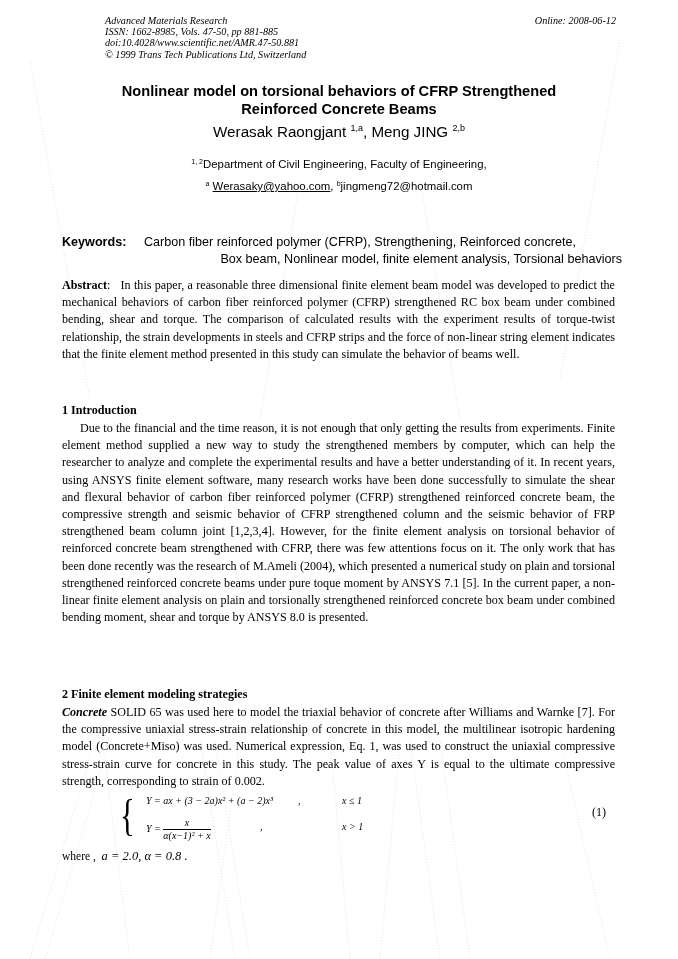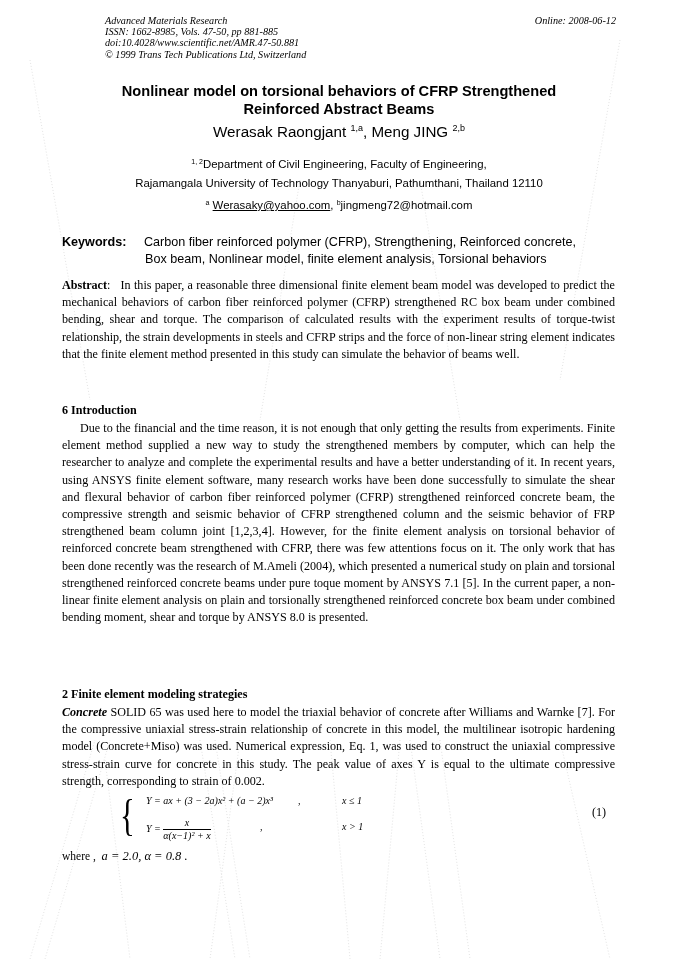--- a/index.html
+++ b/index.html
@@ -8,21 +8,21 @@
   .hdr { position: absolute; left: 62px; top: 15px; font-family: "Liberation Serif", serif; font-style: italic; font-size: 10.2px; line-height: 11.2px; margin-left: 43px; }
   .hdr-right { position: absolute; right: 62px; top: 15px; font-family: "Liberation Serif", serif; font-style: italic; font-size: 10.2px; }
   .title { position: absolute; left: 0; width: 678px; top: 82px; text-align: center; font-family: "Liberation Sans", sans-serif; font-weight: bold; font-size: 14.6px; line-height: 18px; }
   .authors { position: absolute; left: 0; width: 678px; top: 123px; text-align: center; font-family: Liberation Sans, sans-serif; font-size: 15.2px; }
   .authors sup { font-size: 9px; vertical-align: 6px; }
   .affil { position: absolute; left: 0; width: 678px; top: 152px; text-align: center; font-family: "Liberation Sans", sans-serif; font-size: 11.4px; line-height: 19px; }
   .affil sup { font-size: 7px; vertical-align: 4px; }
   .affil a { color: #000; text-decoration: underline; }
   .keywords { position: absolute; left: 62px; width: 560px; top: 226px; font-family: "Liberation Sans", sans-serif; font-size: 12.6px; line-height: 17px; }
   .keywords .kw-label { font-weight: bold; display: inline-block; width: 82px; margin-top: 8px; }
-  .keywords .kw-line2 { padding-left: 83px; }
+  .keywords .kw-line2 { padding-left: 83px; text-align: right; }
   .para { position: absolute; left: 62px; width: 553px; font-family: "Liberation Serif", serif; font-size: 12.1px; line-height: 17.2px; text-align: justify; }
   .para b { font-weight: bold; }
   .abstract { top: 277px; }
   .sec-head { position: absolute; left: 62px; font-family: "Liberation Serif", serif; font-weight: bold; font-size: 12.1px; }
   .intro-head { top: 403px; }
   .intro-body { top: 420px; text-indent: 18px; }
   .fem-head { top: 687px; }
   .fem-body { top: 704px; }
   .fem-body .kw { font-weight: bold; font-style: italic; }
   .eq { position: absolute; left: 120px; top: 795px; width: 495px; height: 50px; font-family: "Liberation Serif", serif; font-style: italic; font-size: 10px; }
@@ -66,47 +66,46 @@
 <div class="hdr">
   <div>Advanced Materials Research</div>
   <div>ISSN: 1662-8985, Vols. 47-50, pp 881-885</div>
   <div>doi:10.4028/www.scientific.net/AMR.47-50.881</div>
   <div>© 1999 Trans Tech Publications Ltd, Switzerland</div>
 </div>
 <div class="hdr-right">Online: 2008-06-12</div>
 
 <div class="title">
   <div>Nonlinear model on torsional behaviors of CFRP Strengthened</div>
-  <div>Reinforced Abstract Beams</div>
+  <div>Reinforced Concrete Beams</div>
 </div>
 
 <div class="authors">
   <span>Werasak Raongjant</span>
   <sup>1,a</sup><span>, </span>
   <span>Meng JING</span>
   <sup>2,b</sup>
 </div>
 
 <div class="affil">
   <div><sup>1, 2</sup><span>Department of Civil Engineering, Faculty of Engineering,</span></div>
-  <div>Rajamangala University of Technology Thanyaburi, Pathumthani, Thailand 12110</div>
   <div>
     <sup>a</sup>
     <a>Werasaky@yahoo.com</a><span>, </span><sup>b</sup><span>jingmeng72@hotmail.com</span>
   </div>
 </div>
 
 <div class="keywords">
   <div><span class="kw-label">Keywords:</span><span>Carbon fiber reinforced polymer (CFRP), Strengthening, Reinforced concrete,</span></div>
   <div class="kw-line2">Box beam, Nonlinear model, finite element analysis, Torsional behaviors</div>
 </div>
 
 <div class="para abstract"><b>Abstract</b><span>:&nbsp;&nbsp;&nbsp;</span><span>In this paper, a reasonable three dimensional finite element beam model was developed to predict the mechanical behaviors of carbon fiber reinforced polymer (CFRP) strengthened RC box beam under combined bending, shear and torque. The comparison of calculated results with the experiment results of torque-twist relationship, the strain developments in steels and CFRP strips and the force of non-linear string element indicates that the finite element method presented in this study can simulate the behavior of beams well.</span></div>
 
-<div class="sec-head intro-head">6 Introduction</div>
+<div class="sec-head intro-head">1 Introduction</div>
 <div class="para intro-body">Due to the financial and the time reason, it is not enough that only getting the results from experiments. Finite element method supplied a new way to study the strengthened members by computer, which can help the researcher to analyze and complete the experimental results and have a better understanding of it. In recent years, using ANSYS finite element software, many research works have been done successfully to simulate the shear and flexural behavior of carbon fiber reinforced polymer (CFRP) strengthened reinforced concrete beam, the compressive strength and seismic behavior of CFRP strengthened column and the seismic behavior of FRP strengthened beam column joint [1,2,3,4]. However, for the finite element analysis on torsional behavior of reinforced concrete beam strengthened with CFRP, there was few attentions focus on it. The only work that has been done recently was the research of M.Ameli (2004), which presented a numerical study on plain and torsional strengthened reinforced concrete beams under pure toque moment by ANSYS 7.1 [5]. In the current paper, a non-linear finite element analysis on plain and torsionally strengthened reinforced concrete box beam under combined bending moment, shear and torque by ANSYS 8.0 is presented.</div>
 
 <div class="sec-head fem-head">2 Finite element modeling strategies</div>
 <div class="para fem-body"><span class="kw">Concrete</span> <span>SOLID 65 was used here to model the triaxial behavior of concrete after Williams and Warnke [7]. For the compressive uniaxial stress-strain relationship of concrete in this model, the multilinear isotropic hardening model (Concrete+Miso) was used. Numerical expression, Eq. 1, was used to construct the uniaxial compressive stress-strain curve for concrete in this study. The peak value of axes Y is equal to the ultimate compressive strength, corresponding to strain of 0.002.</span></div>
 
 <div class="eq">
   <span class="brace">{</span>
   <span class="l1">Y = ax + (3 − 2a)x² + (a − 2)x³</span>
   <span class="comma1">,</span>
   <span class="cond1">x ≤ 1</span>

